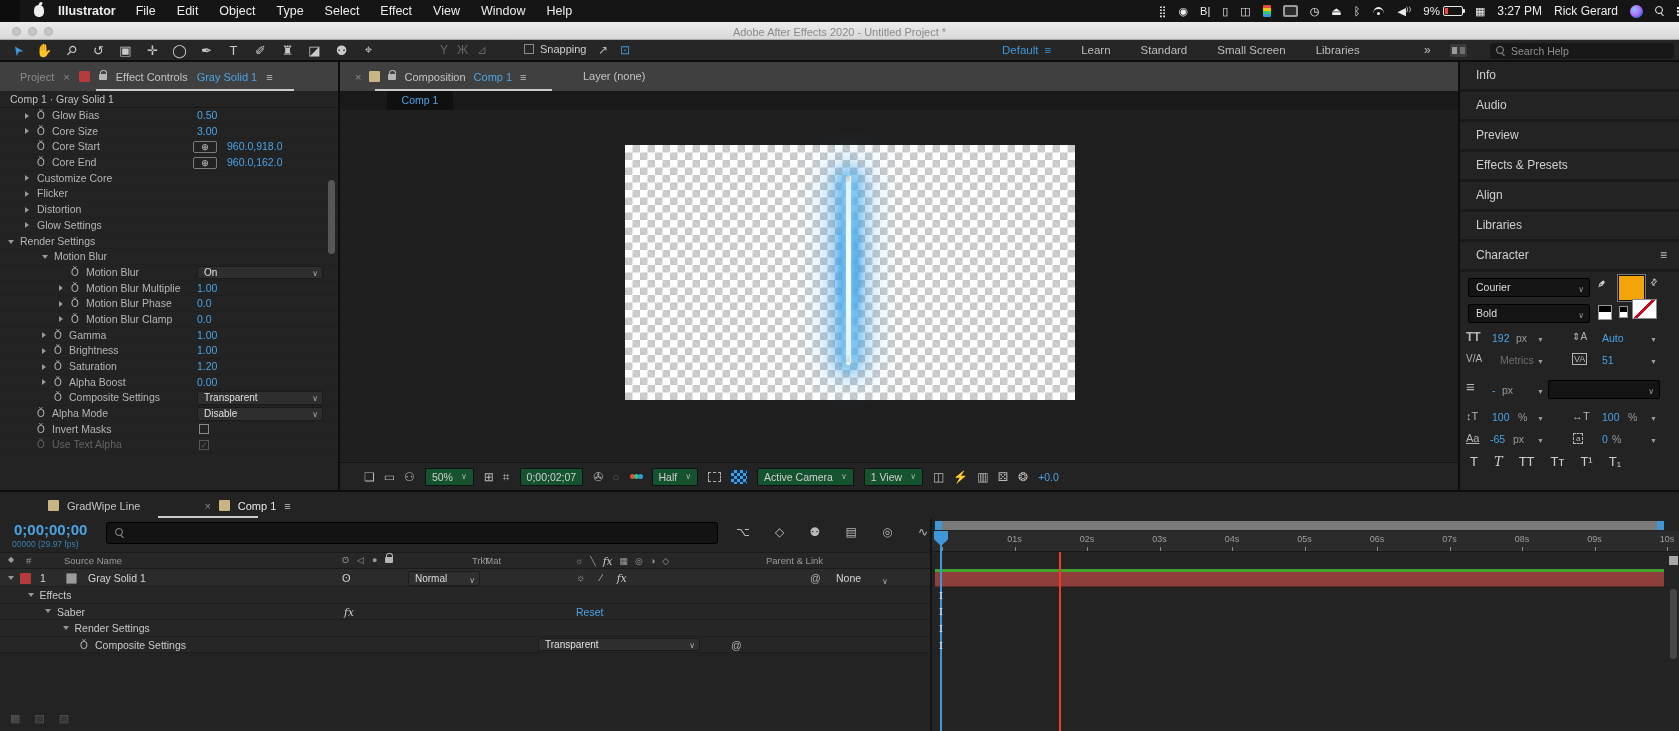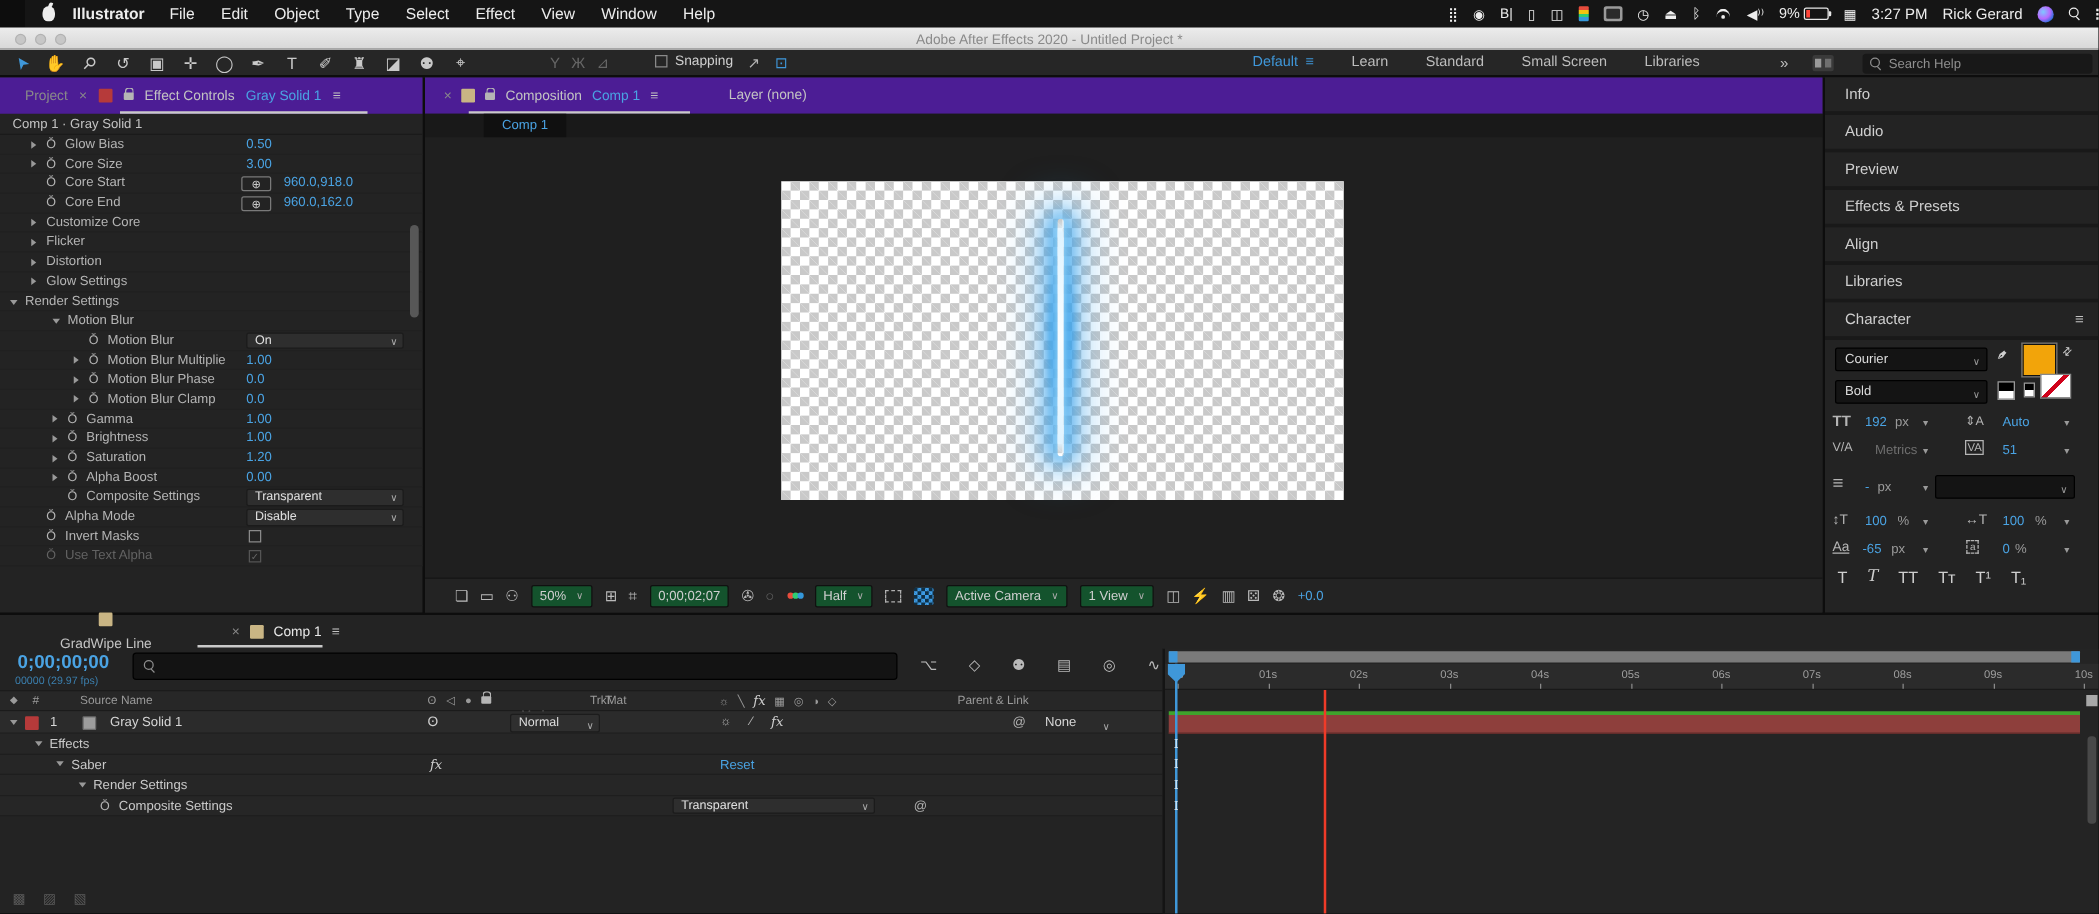--- a/index.html
+++ b/index.html
@@ -59,21 +59,21 @@
   .ws.active { color:var(--accent); }
   .ws .wmenu { margin-left:6px; }
   .ws-overflow { position:absolute; left:1424px; top:3px; color:#bdbdbd; font-size:12px; }
   .icon-wsgrid { position:absolute; left:1450px; top:4px; width:17px; height:13px; background:#3a3a3a; border-radius:2px; }
   .icon-wsgrid::before { content:""; position:absolute; left:2px; top:3px; width:5px; height:7px; background:#9a9a9a; }
   .icon-wsgrid::after { content:""; position:absolute; right:2px; top:3px; width:5px; height:7px; background:#6f6f6f; }
   .help-search { position:absolute; left:1490px; top:3px; width:184px; height:16px; background:#181818; border-radius:3px;
     display:flex; align-items:center; gap:5px; padding-left:6px; color:#8f8f8f; font-size:10.5px; }
 
   
-  .phead { height:29px; position:relative; background:#4c1d95; font-size:11px; color:#c3c3c3;
+  .phead { height:29px; position:relative; background:#404040; font-size:11px; color:#c3c3c3;
     display:flex; align-items:center; }
   .chip { width:11px; height:11px; border-radius:1px; flex:none; }
   .chip.red { background:var(--label-red); } .chip.tan { background:var(--chip-tan); } .chip.gray { background:#9c9c9c; border:1px solid #6e6e6e; }
   .lock { width:8px; height:6px; background:#b5b5b5; border-radius:1px; position:relative; display:inline-block; flex:none; }
   .lock::before { content:""; position:absolute; left:1px; top:-4px; width:5px; height:4px; border:1.5px solid #b5b5b5; border-bottom:none; border-radius:3px 3px 0 0; }
   .blue { color:var(--value); }
   .pmenu { color:#c3c3c3; }
   .underline { position:absolute; bottom:0; height:2px; background:#c9c9c9; }
   .dimtxt { color:#8a8a8a; }
   .chev { font-size:8px; color:#aaa; }
@@ -584,21 +584,21 @@
           <span>TT</span>
           <span>Tᴛ</span>
           <span>T¹</span>
           <span>T₁</span>
         </div>
     </div>
   </div>
 
   <div class="tl">
     <div class="tl-tabs" id="tl-tabs">
-        <span style="display: flex; align-items: center; gap: 8px; flex-direction: column;">
+        <span style="display: flex; align-items: center; gap: 8px;">
           <span class="chip tan"></span>
           <span>GradWipe Line</span>
         </span>
         <span class="tab2">
           <span class="dimtxt">×</span>
           <span class="chip tan"></span>
           <span>Comp 1</span>
           <span class="pmenu">≡</span>
         </span>
       </div>

